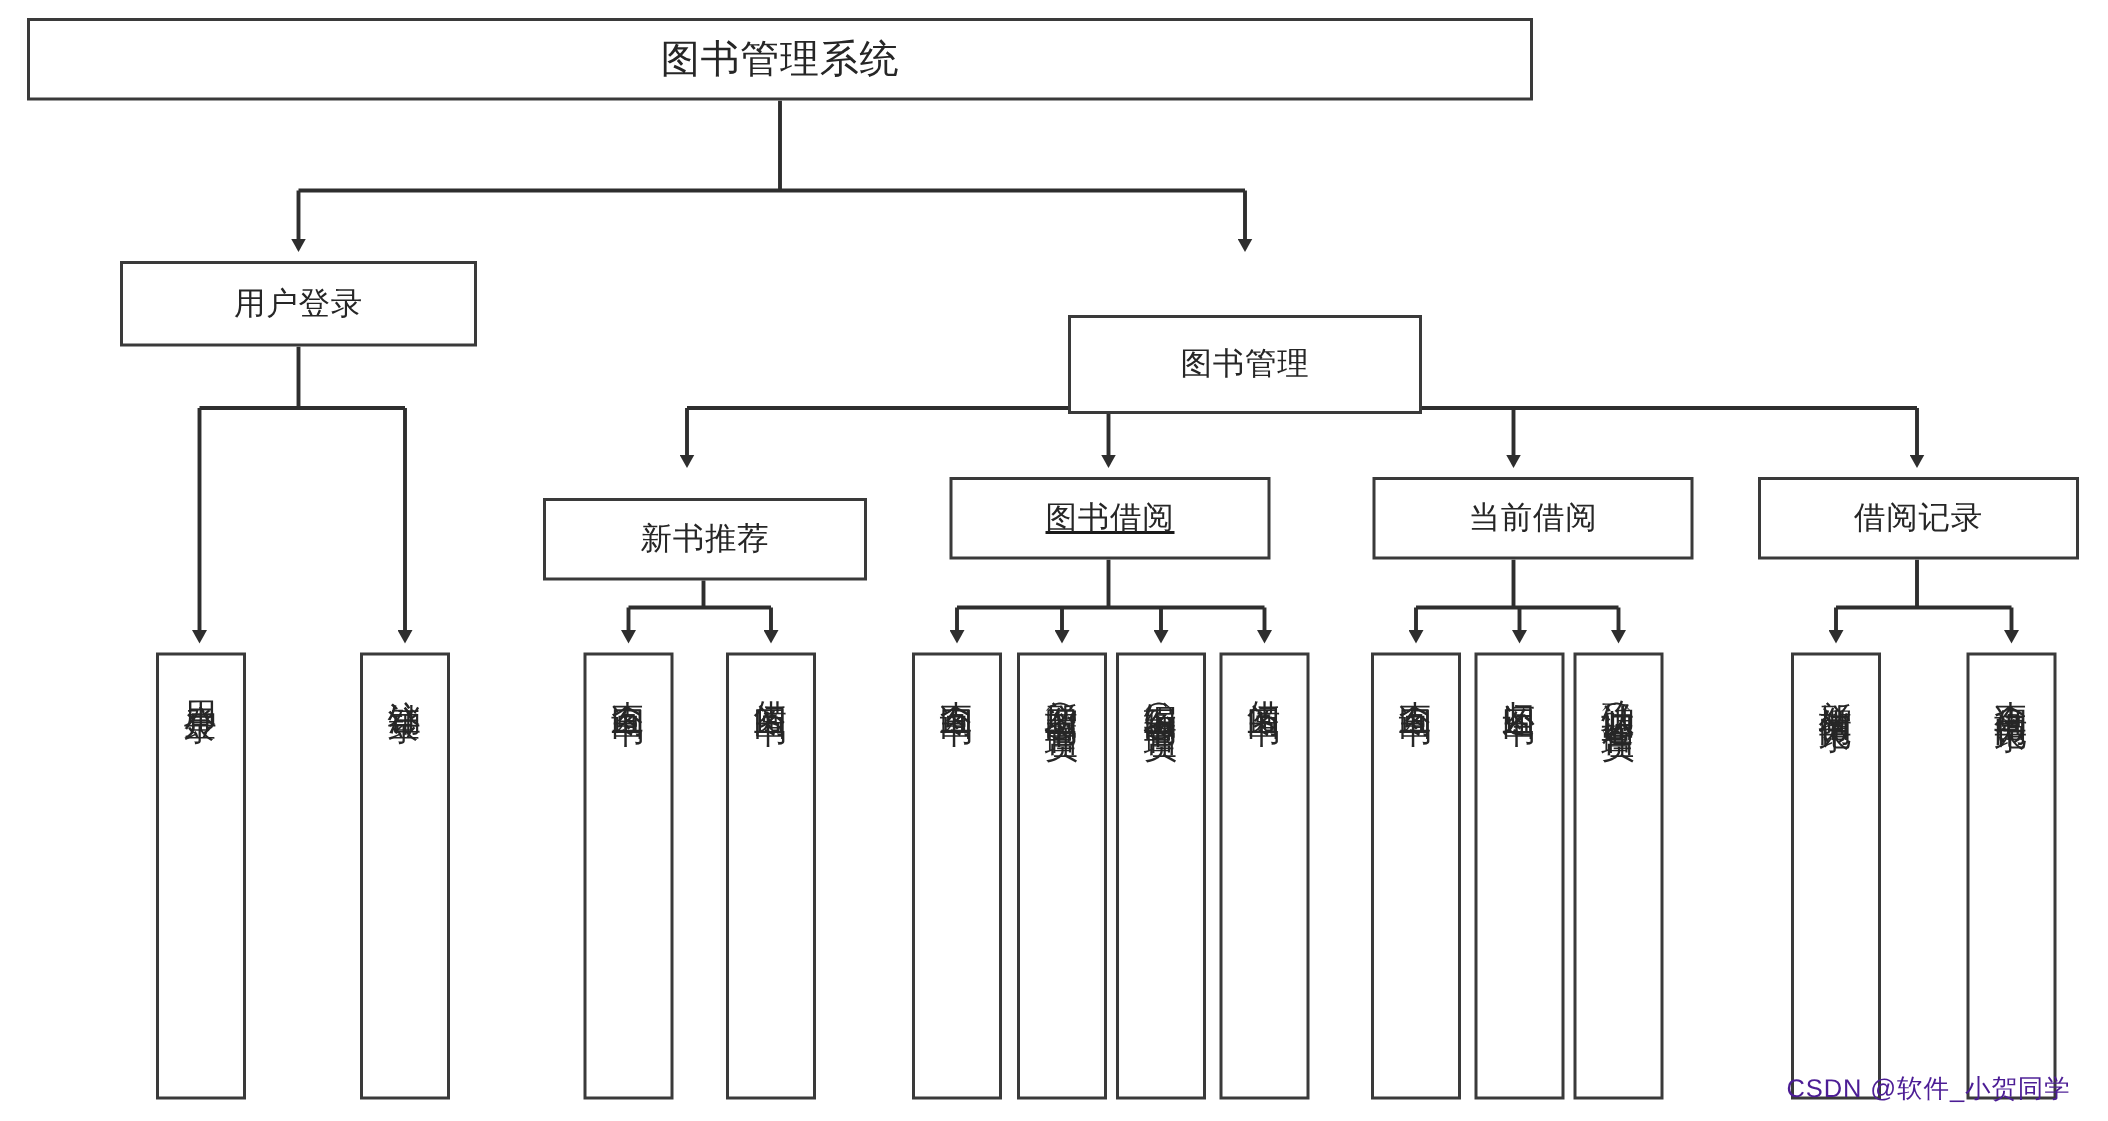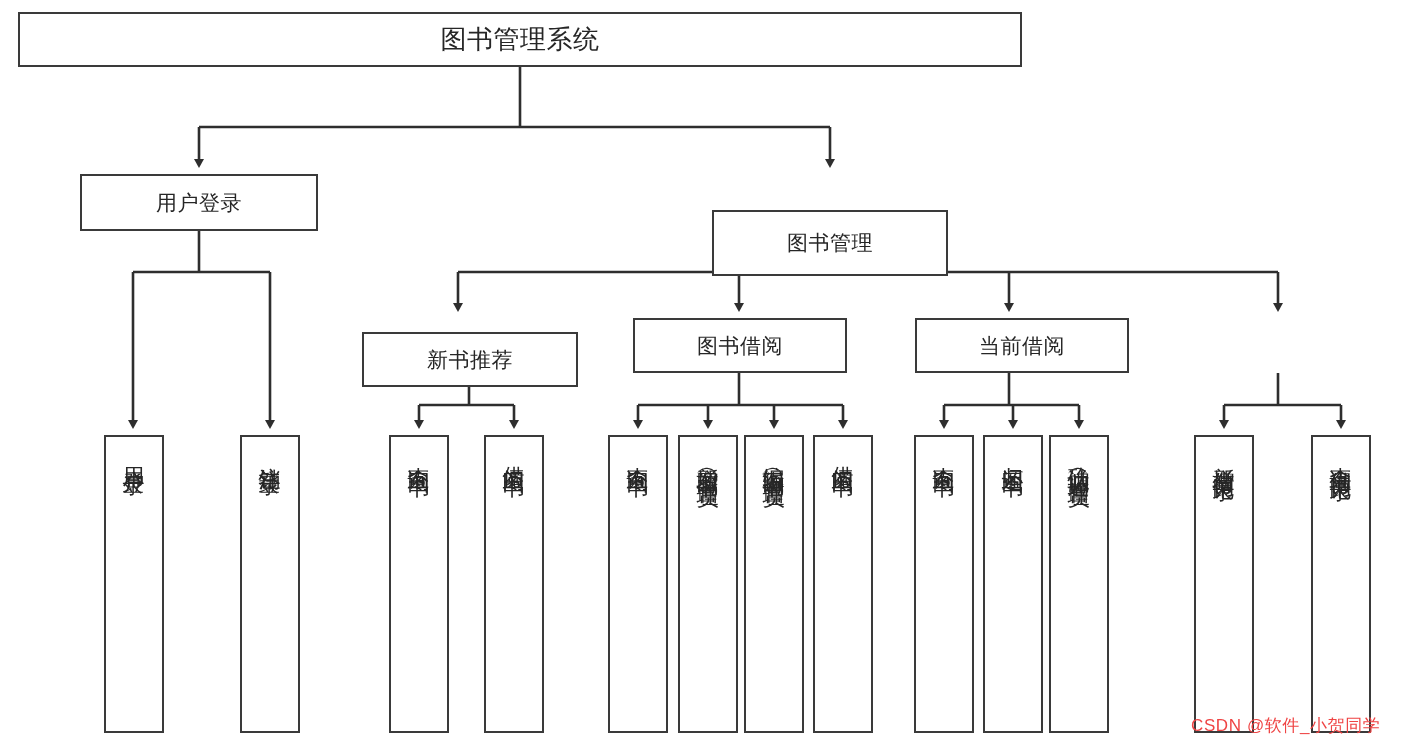--- a/index.html
+++ b/index.html
@@ -59,21 +59,21 @@
   .node.leaf {
     align-items: flex-start;
     justify-content: center;
     padding-top: 12px;
   }
   #watermark {
     position: absolute;
     left: 1191px;
     top: 714px;
     font-size: 17px;
-    color: #ef4444;
+    color: #4c1d95;
     letter-spacing: 0.6px;
     z-index: 5;
     white-space: nowrap;
   }
 </style>
 </head>
 <body>
 
 <div id="canvas">
 
@@ -134,26 +134,29 @@
   <div class="node" style="left:80px; top:174px; width:238px; height:57px;">
     <span class="node-label">用户登录</span>
   </div>
   <div class="node" style="left:712px; top:174px; width:236px; height:66px;margin-top:36px;">
     <span class="node-label">图书管理</span>
   </div>
 
   <div class="node" style="left:362px; top:332px; width:216px; height:55px;">
     <span class="node-label">新书推荐</span>
   </div>
-  <div class="node" style="left:633px; top:318px; width:214px; height:55px;">
+  <div class="node" style="left:633px; top:318px; width:214px; height:55px;text-decoration:underline;">
     <span class="node-label">图书借阅</span>
   </div>
   <div class="node" style="left:903px; top:318px; width:214px; height:55px;margin-left:12px;">
     <span class="node-label">当前借阅</span>
   </div>
+  <div class="node" style="left:1172px; top:318px; width:214px; height:55px;">
+    <span class="node-label">借阅记录</span>
+  </div>
 
   <div class="node leaf" style="left:104px; top:435px; width:60px; height:298px;">
     <span class="node-label">用户登录</span>
   </div>
   <div class="node leaf" style="left:240px; top:435px; width:60px; height:298px;">
     <span class="node-label">注销登录</span>
   </div>
 
   <div class="node leaf" style="left:389px; top:435px; width:60px; height:298px;">
     <span class="node-label">查询图书</span>

